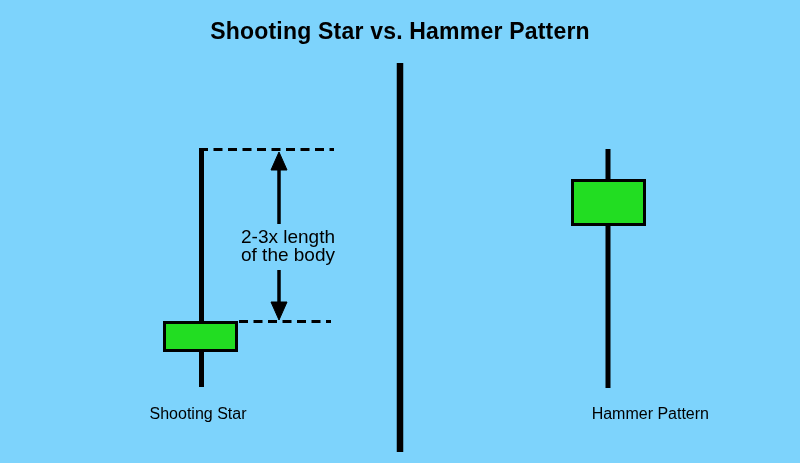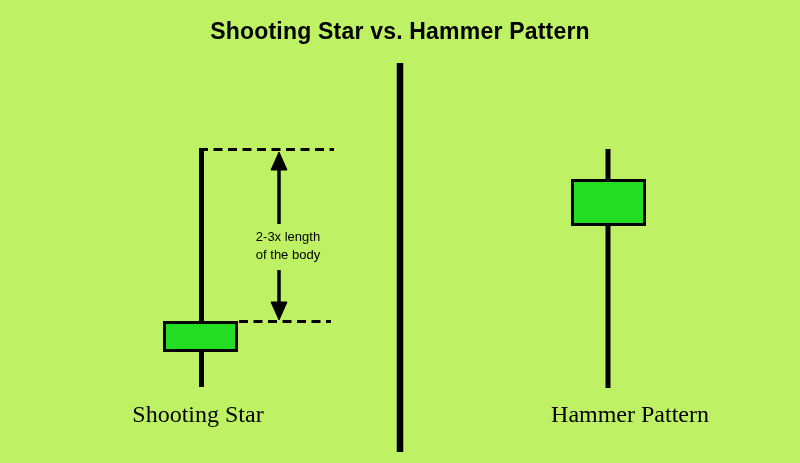--- a/index.html
+++ b/index.html
@@ -4,21 +4,21 @@
 <style>
   html, body {
     margin: 0;
     padding: 0;
     background: #ffffff;
   }
   #stage {
     position: relative;
     width: 800px;
     height: 463px;
-    background: #bef264;
+    background: #7dd3fc;
     overflow: hidden;
     font-family: "Liberation Sans", sans-serif;
     color: #000000;
   }
   #diagram-svg {
     position: absolute;
     top: 0;
     left: 0;
   }
   
@@ -41,31 +41,30 @@
     font-weight: bold;
     line-height: 26px;
     letter-spacing: 0.2px;
   }
   .annotation {
     position: absolute;
     top: 228px;
     left: 217px;
     width: 142px;
     text-align: center;
-    font-size: 13px;
+    font-size: 19px;
     line-height: 18px;
   }
   .candle-label {
     position: absolute;
     top: 400px;
     width: 220px;
     text-align: center;
-    font-size: 24px;
+    font-size: 16px;
     line-height: 28px;
-    font-family: Liberation Serif, serif;
   }
   .candle-label.left  { left: 88px;  }
   .candle-label.right { left: 489px; text-align: right; }
 </style>
 </head>
 <body>
 
 <div id="stage">
 
   <svg id="diagram-svg" width="800" height="463" viewBox="0 0 800 463">

